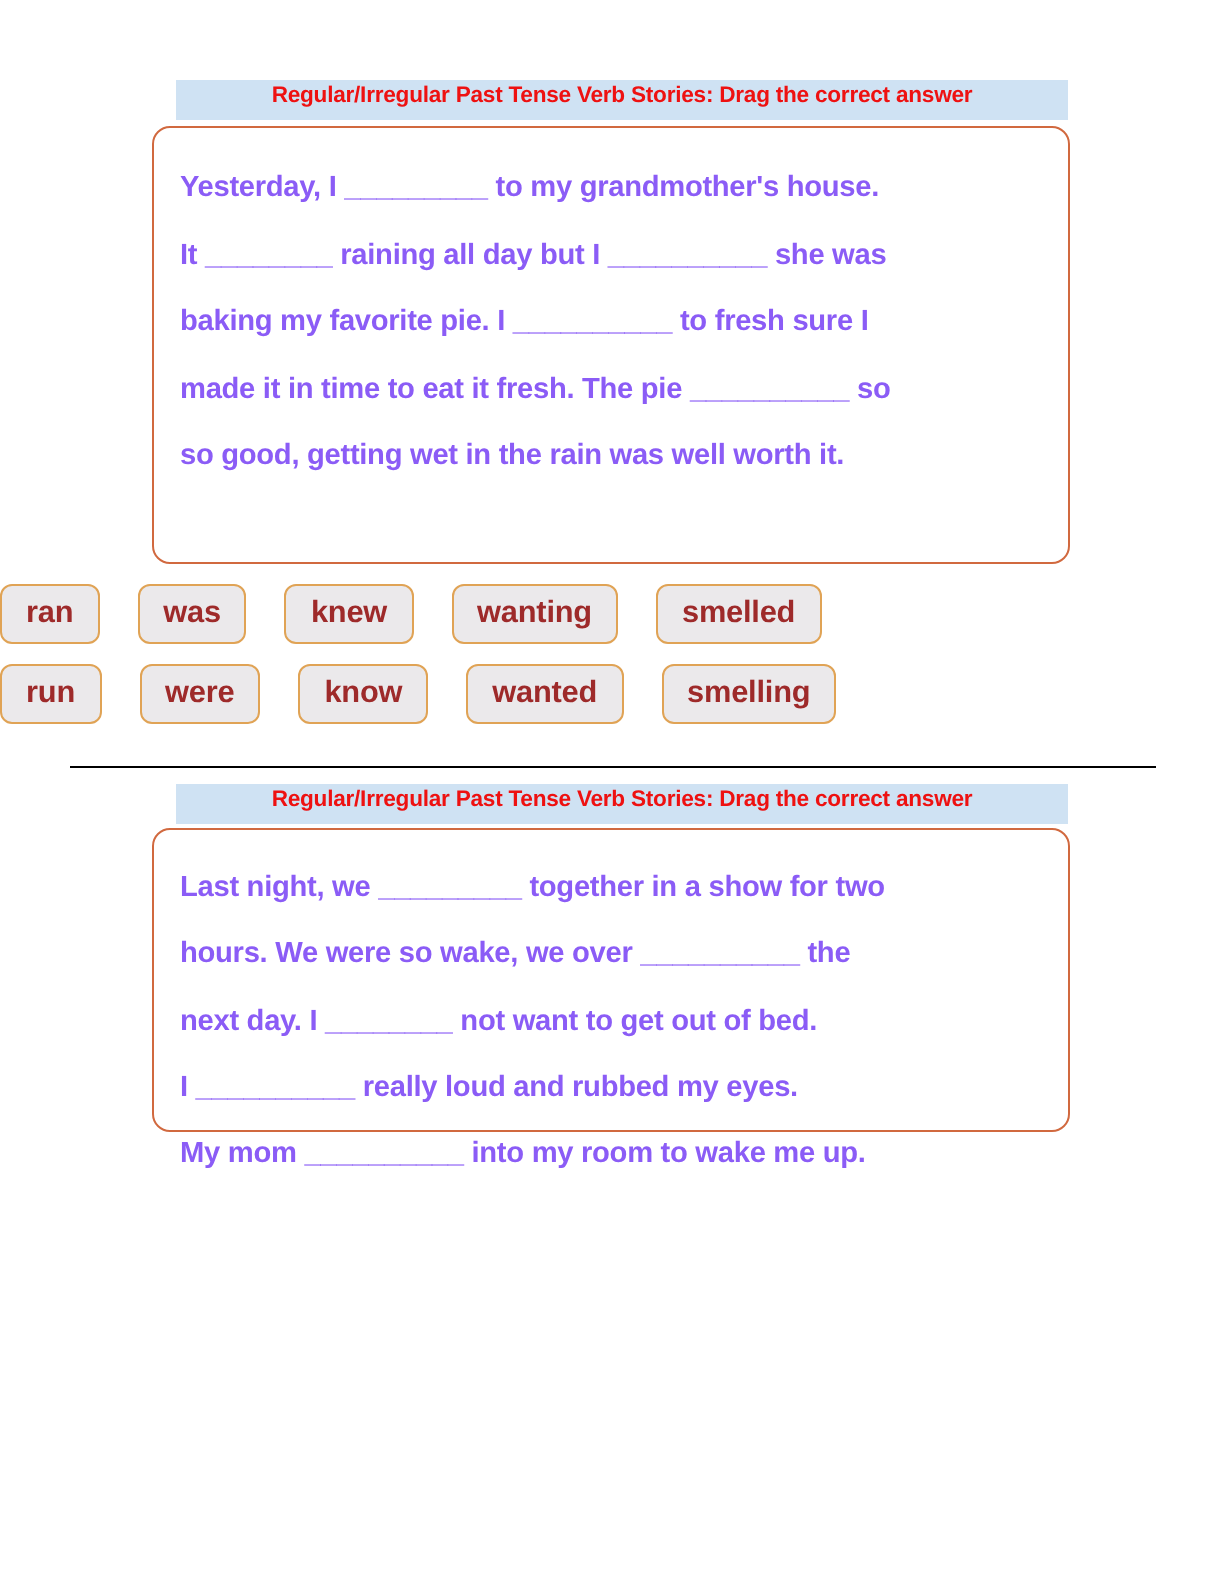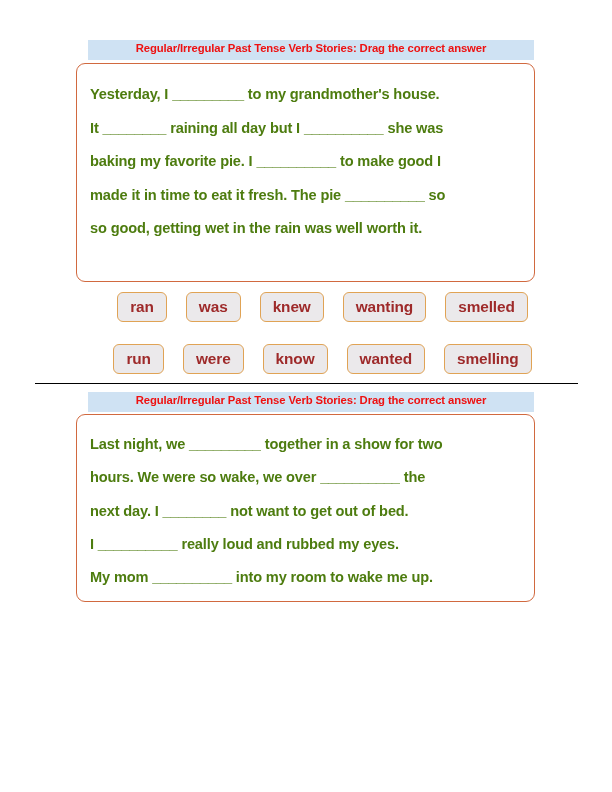--- a/index.html
+++ b/index.html
@@ -48,61 +48,60 @@
 
   
   .story-box {
     position: absolute;
     left: 76px;
     width: 459px;
     box-sizing: border-box;
     border: 1.6px solid #d1693f;
     border-radius: 9px;
     background: #ffffff;
-    color: #4d7c0f;
+    color: #8b5cf6;
     font-size: 14.6px;
     font-weight: bold;
     letter-spacing: -0.15px;
   }
   #story-box-1 {
     top: 23px;
     height: 219px;
     padding: 14px 12px 0 13px;
   }
   #story-box-2 {
     top: 22px;
-    height: 188px;
+    height: 152px;
     padding: 13px 12px 0 13px;
   }
   .story-line {
     line-height: 33.5px;
     white-space: nowrap;
   }
   #story-box-2 .story-line {
     line-height: 33.3px;
   }
 
   
   .tile-rows {
     position: absolute;
     left: 0;
     width: 612px;
   }
   #tiles-1 { top: 252px; }
 
   .tile-row {
     display: flex;
-    justify-content: center;
+    justify-content: flex-start;
     align-items: flex-start;
     gap: 19px;
     height: 36px;
-    padding-left: 33px;
   }
   .tile-row + .tile-row {
-    margin-top: 16px;
+    margin-top: 4px;
   }
   .tile {
     box-sizing: border-box;
     height: 30px;
     padding: 0 12px;
     border: 1.6px solid #e0a355;
     border-radius: 6px;
     background: #ebe9eb;
     color: #9e2a2a;
     font-size: 15.4px;
@@ -128,21 +127,21 @@
 
 <div class="page">
 
   <div class="section" id="section-1">
 
     <div class="title-bar">Regular/Irregular Past Tense Verb Stories: Drag the correct answer</div>
 
     <div class="story-box" id="story-box-1">
       <div class="story-line">Yesterday, I _________ to my grandmother's house.</div>
       <div class="story-line">It ________ raining all day but I __________ she was</div>
-      <div class="story-line">baking my favorite pie. I __________ to make good I</div>
+      <div class="story-line">baking my favorite pie. I __________ to fresh sure I</div>
       <div class="story-line">made it in time to eat it fresh. The pie __________ so</div>
       <div class="story-line">so good, getting wet in the rain was well worth it.</div>
     </div>
 
     <div class="tile-rows" id="tiles-1">
       <div class="tile-row">
         <div class="tile">ran</div>
         <div class="tile">was</div>
         <div class="tile">knew</div>
         <div class="tile">wanting</div>

